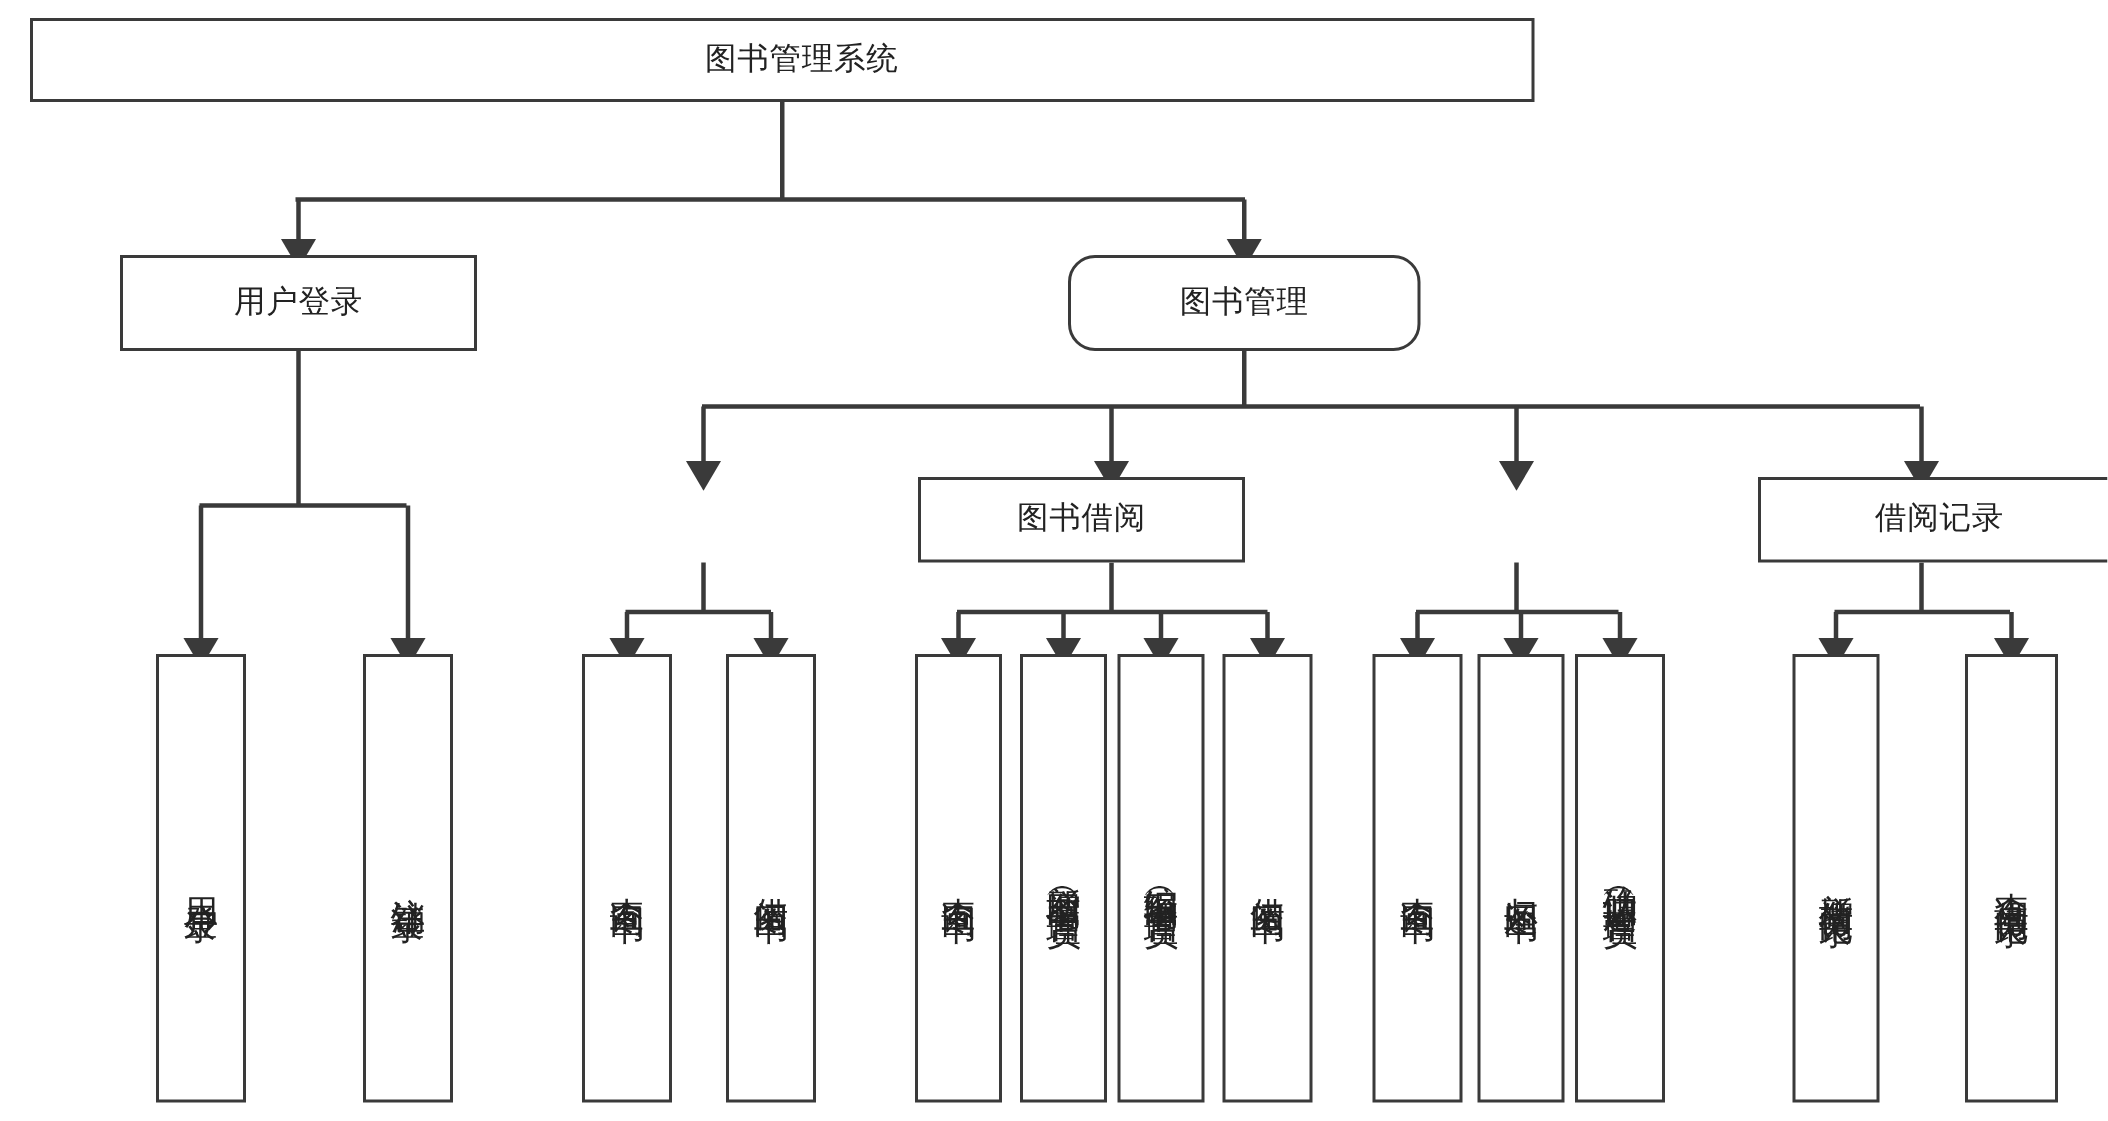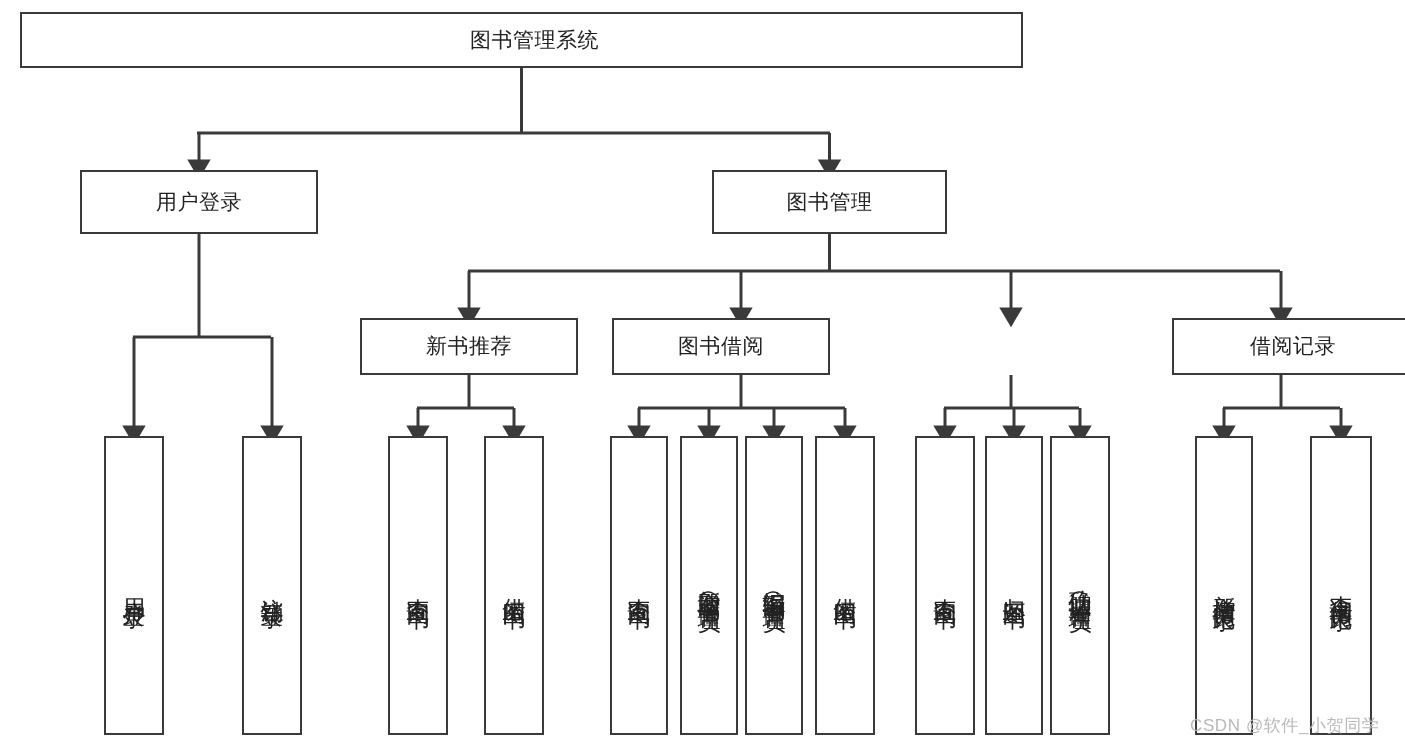--- a/index.html
+++ b/index.html
@@ -110,27 +110,24 @@
       </g>
   </svg>
 
   <div class="node-box horizontal" style="left:20px;top:12px;width:1003px;height:56px;padding-left:26px;">
     <span class="node-label">图书管理系统</span>
   </div>
 
   <div class="node-box horizontal" style="left:80px;top:170px;width:238px;height:64px;">
     <span class="node-label">用户登录</span>
   </div>
-  <div class="node-box horizontal" style="left:712px;top:170px;width:235px;height:64px;">
+  <div class="node-box horizontal" style="left:712px;top:170px;width:235px;height:64px;border-radius:18px;">
     <span class="node-label">图书管理</span>
   </div>
 
-  <div class="node-box horizontal" style="left:360px;top:318px;width:218px;height:57px;">
-    <span class="node-label">新书推荐</span>
-  </div>
   <div class="node-box horizontal" style="left:612px;top:318px;width:218px;height:57px;">
     <span class="node-label">图书借阅</span>
   </div>
   <div class="node-box horizontal" style="left:1172px;top:318px;width:242px;height:57px;">
     <span class="node-label">借阅记录</span>
   </div>
 
   <div class="node-box vertical" style="left:104px;top:436px;width:60px;height:299px;">
     <span class="node-label">用户登录</span>
   </div>
@@ -164,15 +161,14 @@
   <div class="node-box vertical" style="left:1050px;top:436px;width:60px;height:299px;">
     <span class="node-label">确认归还（管理员）</span>
   </div>
   <div class="node-box vertical" style="left:1195px;top:436px;width:58px;height:299px;">
     <span class="node-label">新增借阅记录</span>
   </div>
   <div class="node-box vertical" style="left:1310px;top:436px;width:62px;height:299px;">
     <span class="node-label">查询借阅记录</span>
   </div>
 
-  <div class="watermark" style="left:1190px;top:714px;">CSDN @软件_小贺同学</div>
 
 </div>
 
 </body></html>

